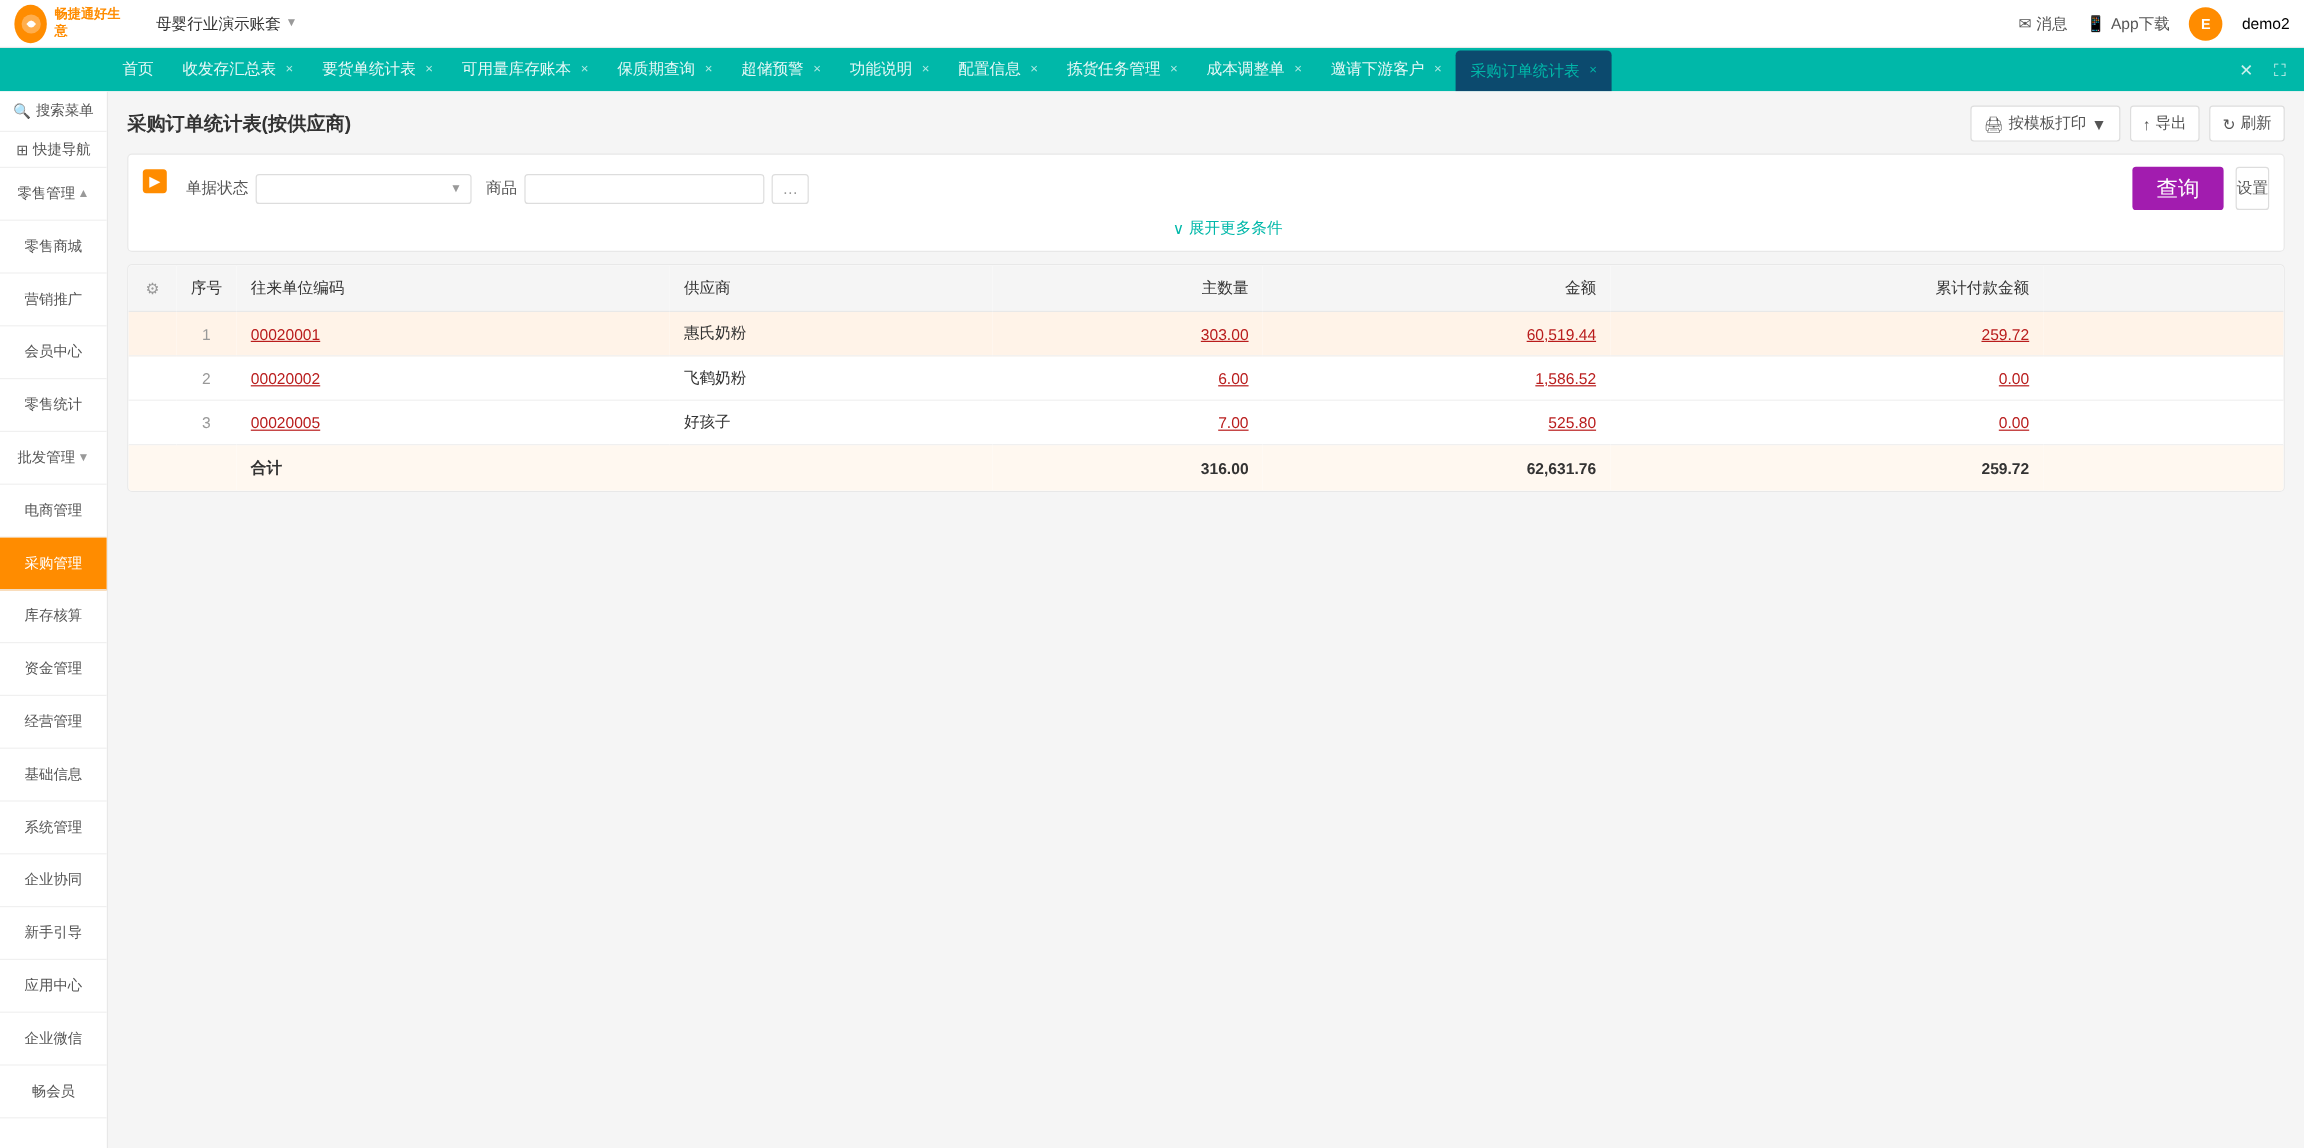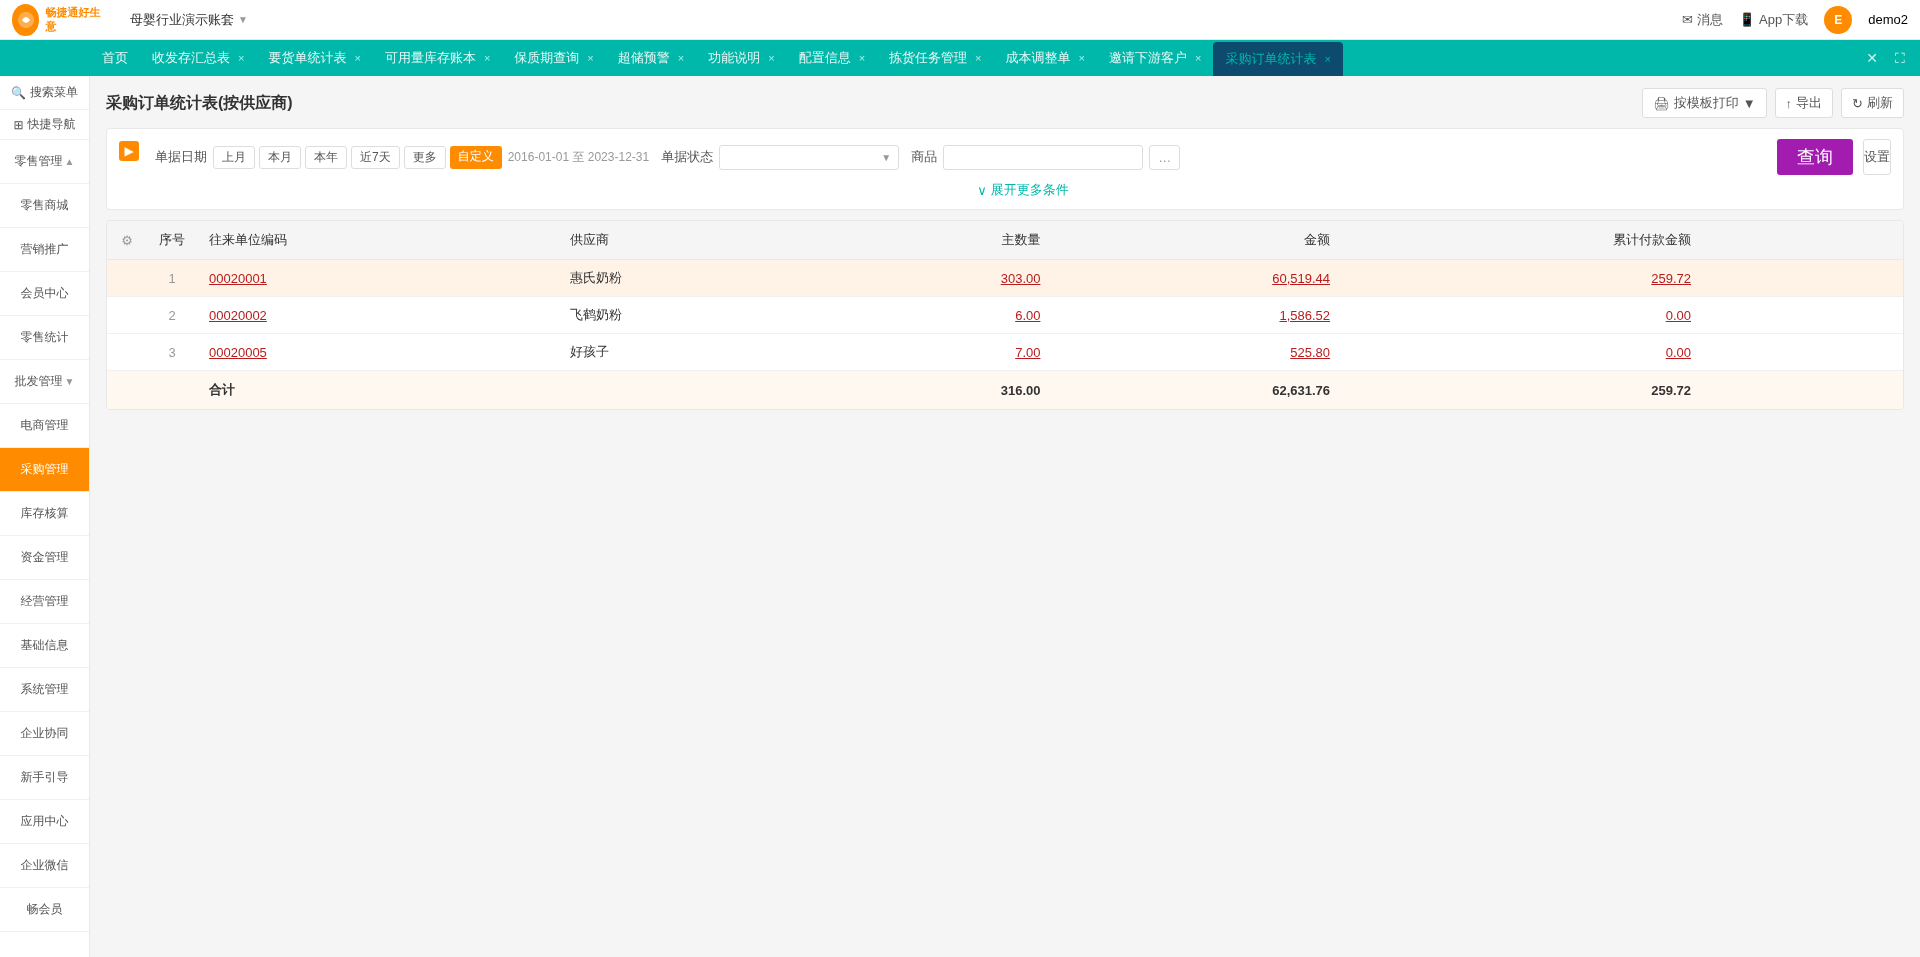--- a/index.html
+++ b/index.html
@@ -269,36 +269,20 @@
       <div style="display: flex; align-items: flex-start; gap: 16px;">
 
         <div style="display:flex;align-items:center;margin-top:2px;">
           <div style="width:20px;height:20px;background:#ff8c00;border-radius:3px;display:flex;align-items:center;justify-content:center;cursor:pointer;">
             <span style="color:white;font-size:12px;">▶</span>
           </div>
         </div>
 
         <div style="flex:1;">
           <div class="filter-row">
-            <div class="filter-item">
-              <span class="filter-label">单据日期</span>
-              <div class="date-shortcuts">
-                <button class="date-btn">上月</button>
-                <button class="date-btn">本月</button>
-                <button class="date-btn">本年</button>
-                <button class="date-btn">近7天</button>
-                <button class="date-btn more">更多</button>
-                <span class="custom-tag">自定义</span>
-              </div>
-              <span class="date-range">
-                <span>2016-01-01</span>
-                <span> 至 </span>
-                <span>2023-12-31</span>
-              </span>
-            </div>
             <div class="filter-item">
               <span class="filter-label">单据状态</span>
               <div class="filter-select-wrap">
                 <select class="filter-select">
                   <option value=""></option>
                 </select>
                 <span class="arrow-down">▼</span>
               </div>
             </div>
             <div class="filter-item">

